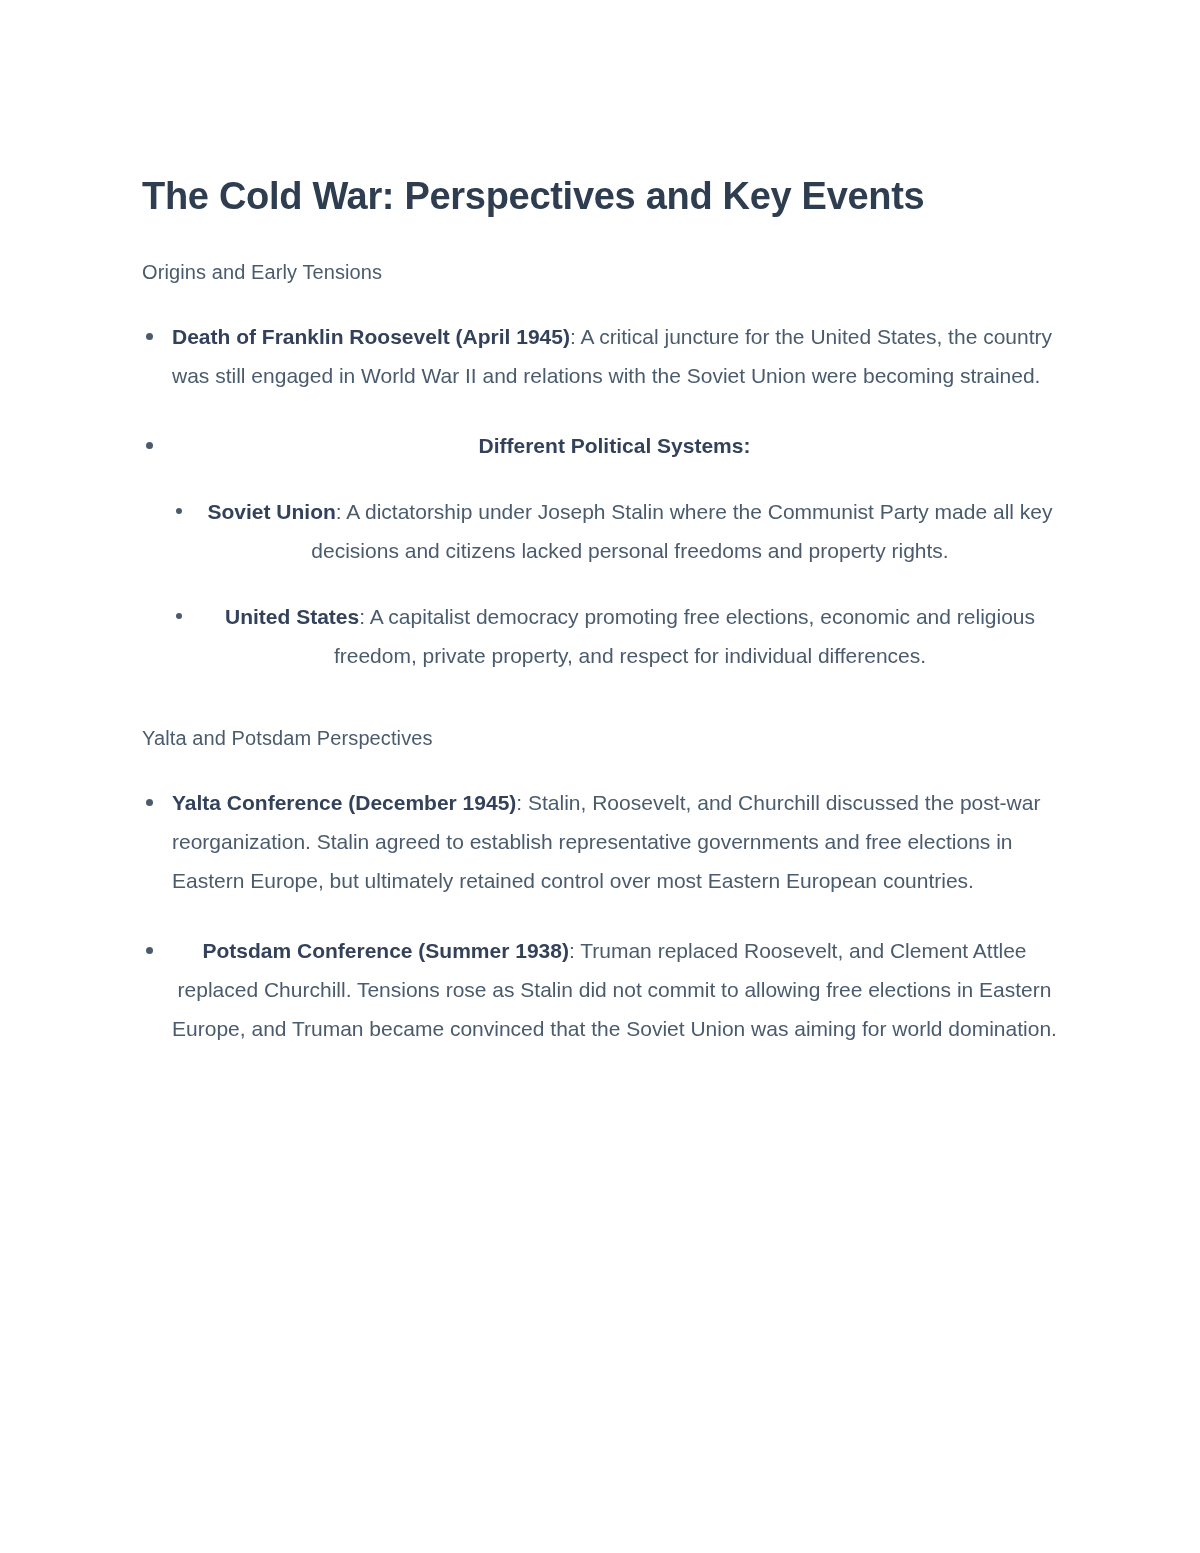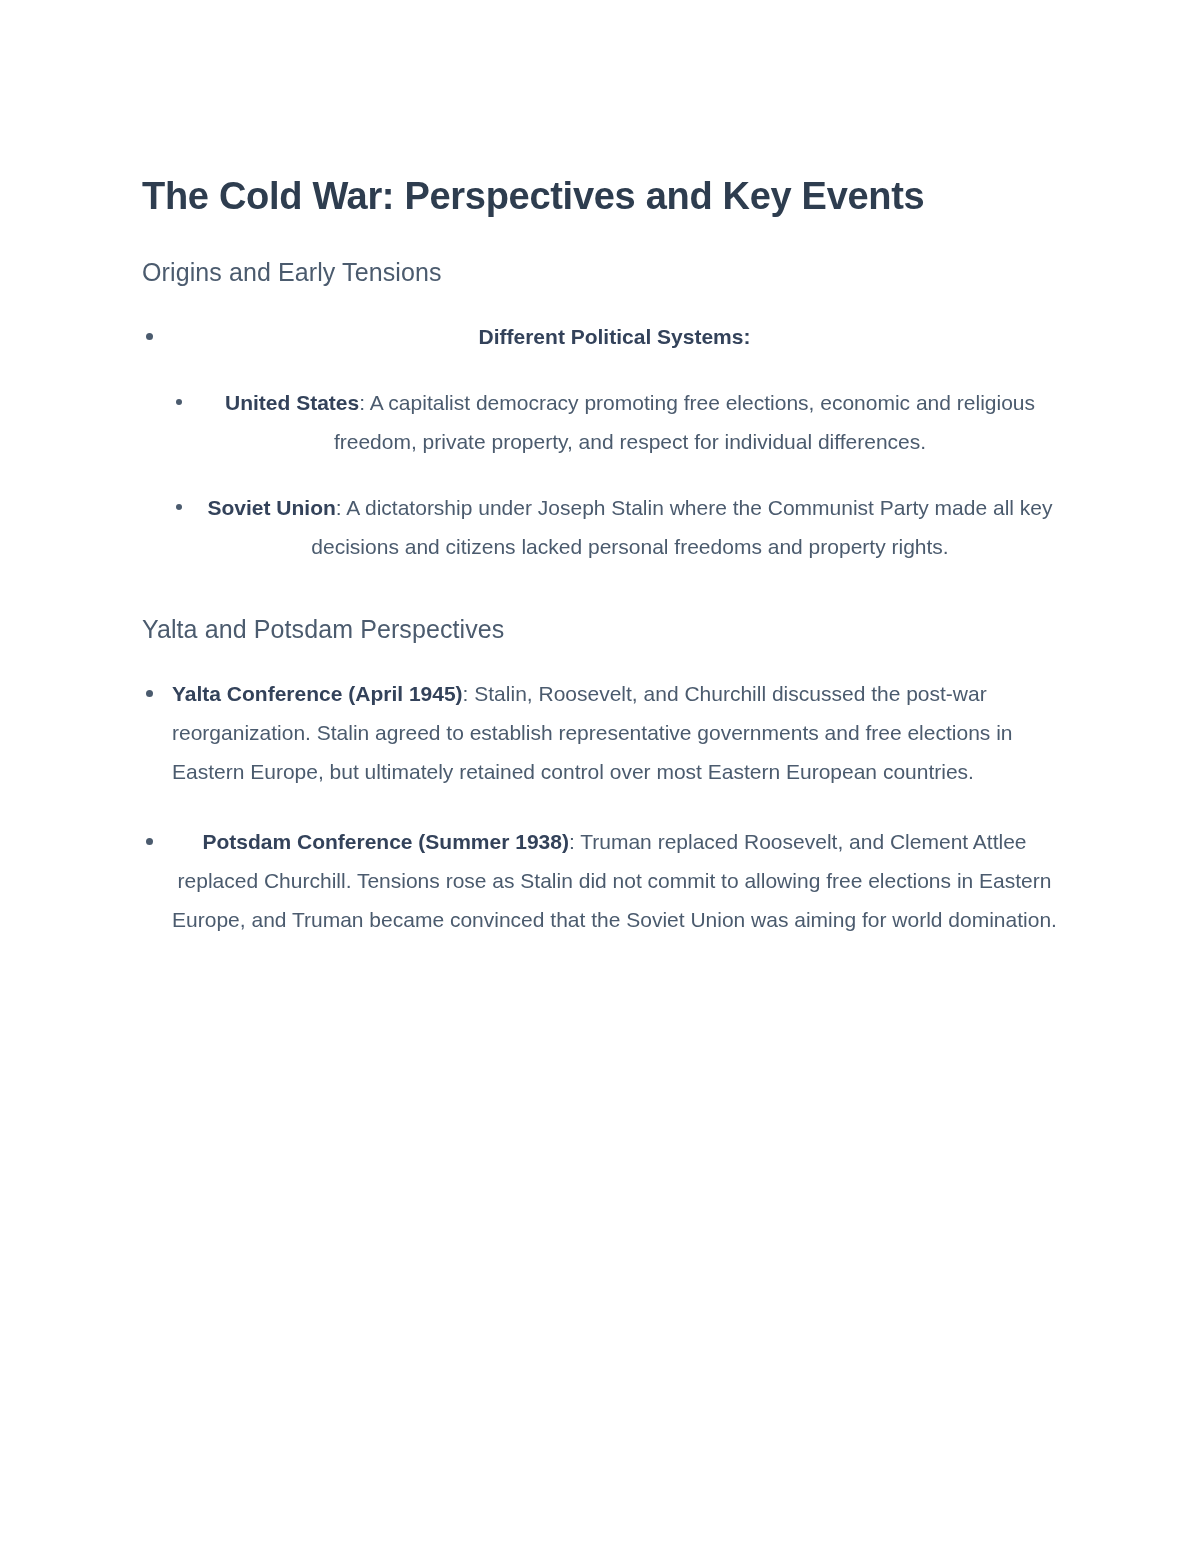--- a/index.html
+++ b/index.html
@@ -33,21 +33,21 @@
   }
   .h2 {
     font-size: 28px;
     line-height: 38px;
     font-weight: bold;
     color: #33425a;
     letter-spacing: -0.1px;
     margin: 0 0 28px 0;
   }
   .h3 {
-    font-size: 25px;
+    font-size: 20px;
     line-height: 34px;
     font-weight: normal;
     color: #4b5b6e;
     letter-spacing: 0.1px;
     margin: 0 0 28px 0;
   }
   .h3.spaced {
     margin-top: 46px;
   }
   ul.level1 {
@@ -115,46 +115,50 @@
 
 <div class="page">
 
   <h1 class="doc-title">The Cold War: Perspectives and Key Events</h1>
 
 
   <h3 class="h3">Origins and Early Tensions</h3>
 
   <ul class="level1">
 
+    <li>
+      <span class="bullet"></span>
+      <span class="lead">Death of Franklin Roosevelt (April 1945)</span><span class="rest">: A critical juncture for the United States, the country was still engaged in World War II and relations with the Soviet Union were becoming strained.</span>
+    </li>
 
     <li>
       <span class="bullet"></span>
       <span class="lead">Different Political Systems:</span><span class="rest"></span>
 
       <ul class="level2">
         <li>
           <span class="bullet"></span>
-          <span class="lead">United States</span><span class="rest">: A capitalist democracy promoting free elections, economic and religious freedom, private property, and respect for individual differences.</span>
+          <span class="lead">Soviet Union</span><span class="rest">: A dictatorship under Joseph Stalin where the Communist Party made all key decisions and citizens lacked personal freedoms and property rights.</span>
         </li>
         <li>
           <span class="bullet"></span>
-          <span class="lead">Soviet Union</span><span class="rest">: A dictatorship under Joseph Stalin where the Communist Party made all key decisions and citizens lacked personal freedoms and property rights.</span>
+          <span class="lead">United States</span><span class="rest">: A capitalist democracy promoting free elections, economic and religious freedom, private property, and respect for individual differences.</span>
         </li>
       </ul>
     </li>
 
   </ul>
 
   <h3 class="h3 spaced">Yalta and Potsdam Perspectives</h3>
 
   <ul class="level1">
 
     <li>
       <span class="bullet"></span>
-      <span class="lead">Yalta Conference (April 1945)</span><span class="rest">: Stalin, Roosevelt, and Churchill discussed the post-war reorganization. Stalin agreed to establish representative governments and free elections in Eastern Europe, but ultimately retained control over most Eastern European countries.</span>
+      <span class="lead">Yalta Conference (December 1945)</span><span class="rest">: Stalin, Roosevelt, and Churchill discussed the post-war reorganization. Stalin agreed to establish representative governments and free elections in Eastern Europe, but ultimately retained control over most Eastern European countries.</span>
     </li>
 
     <li>
       <span class="bullet"></span>
       <span class="lead">Potsdam Conference (Summer 1938)</span><span class="rest">: Truman replaced Roosevelt, and Clement Attlee replaced Churchill. Tensions rose as Stalin did not commit to allowing free elections in Eastern Europe, and Truman became convinced that the Soviet Union was aiming for world domination.</span>
     </li>
 
   </ul>
 
 </div>

